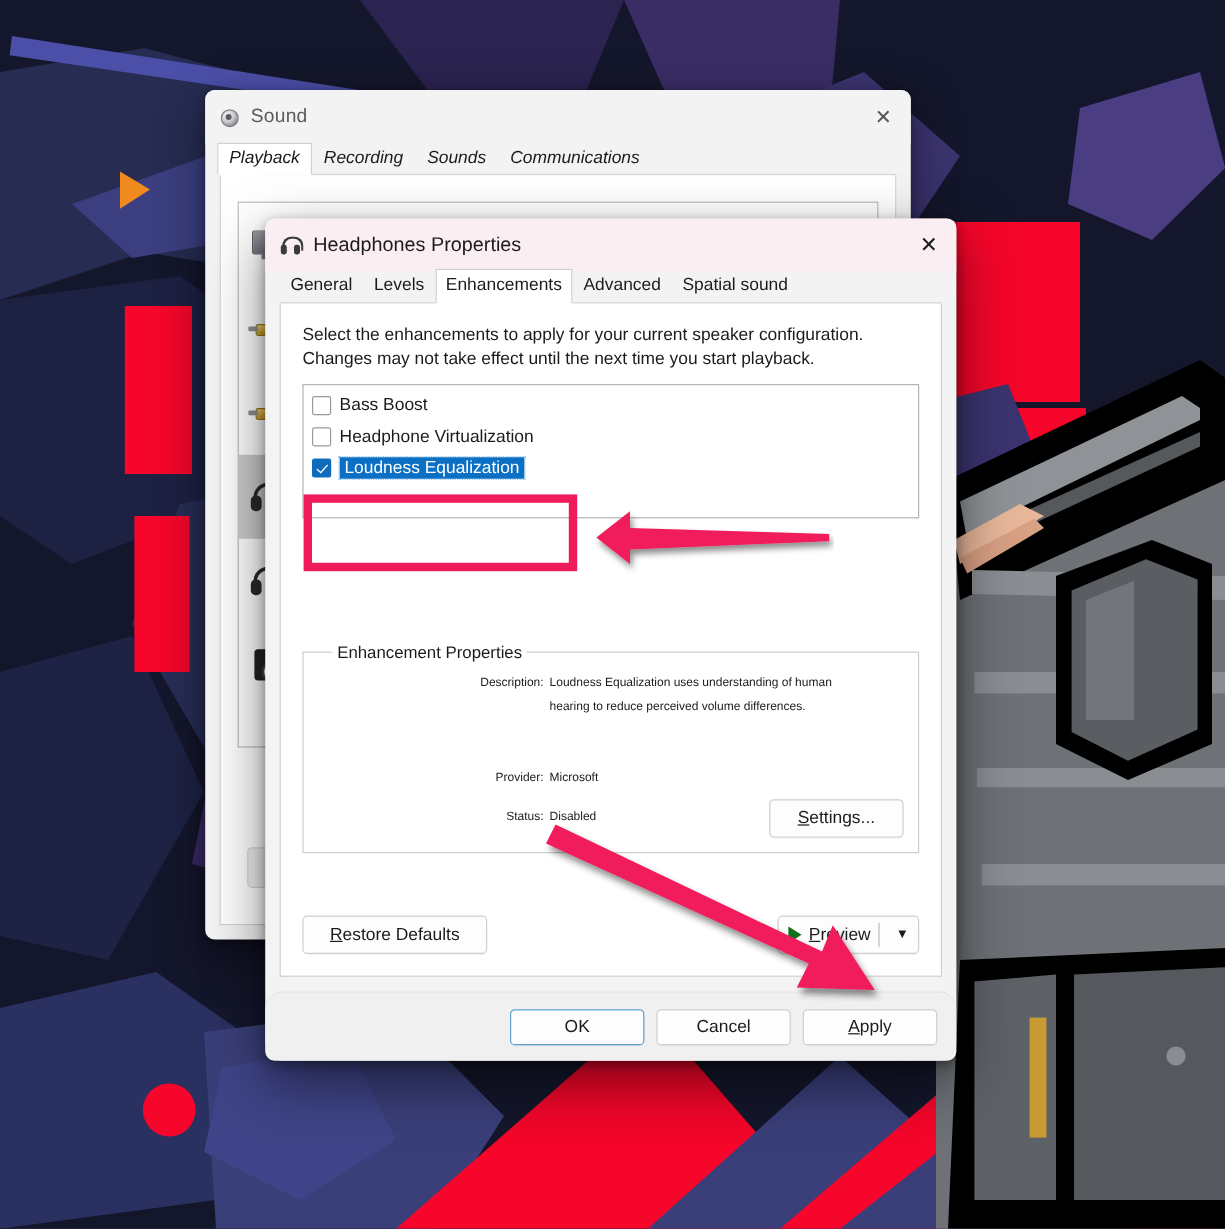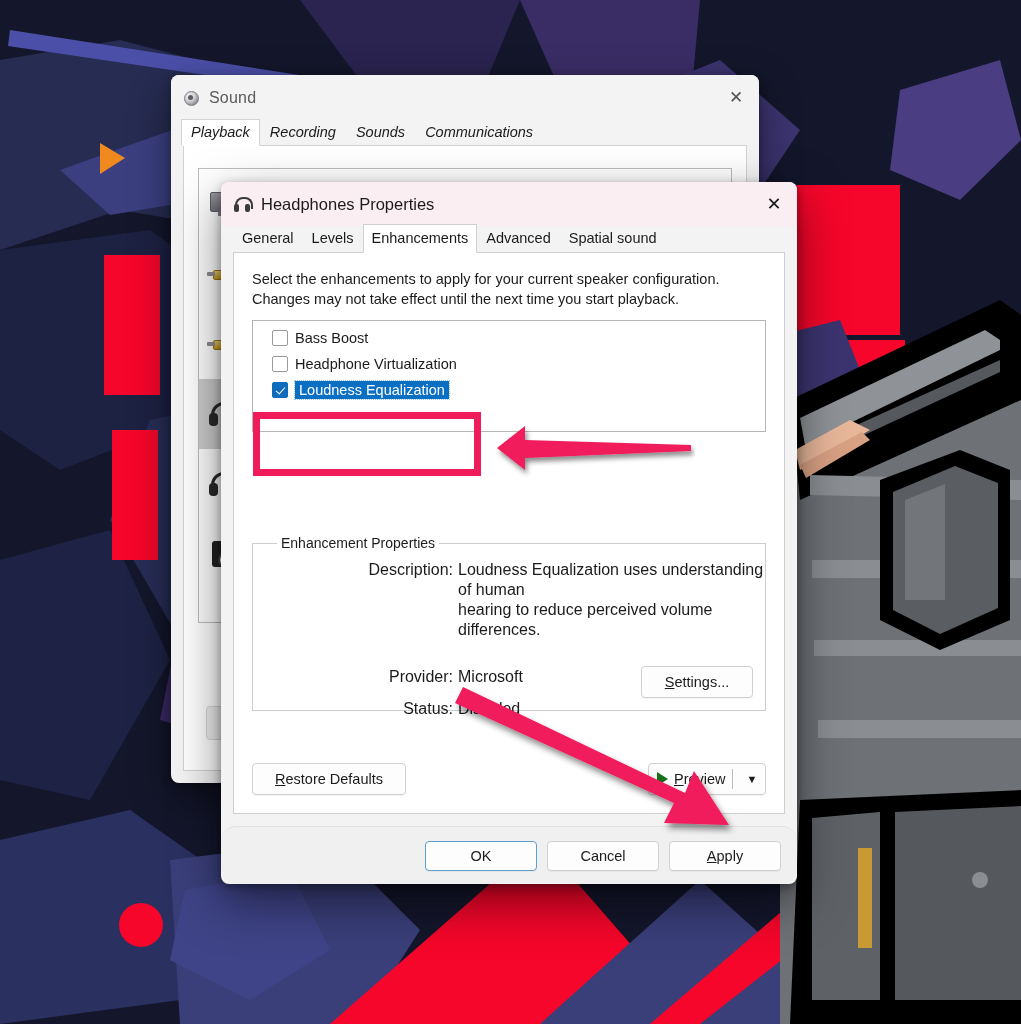--- a/index.html
+++ b/index.html
@@ -180,21 +180,21 @@
     width:4px; height:8px; border:solid #fff; border-width:0 1.8px 1.8px 0;
     transform: rotate(42deg);
   }
   #disable-all-row {
     display:flex; align-items:center; gap:6px; margin-top: 21px;
   }
   .ul { text-decoration: underline; }
   #enh-list {
     margin-top: 11px;
     border:1px solid #b5b5b5; background:#fff;
-    height: 112px; padding: 4px 15px;
+    height: 112px; padding: 4px 3px;
   }
   .enh-item {
     display:flex; align-items:center; gap:7px;
     height:26px; padding-left:4px;
     font-size:14.5px; color:#1b1b1b;
   }
   .enh-item.sel .enh-label {
     background:#0b6fc4; color:#fff;
     padding: 1px 4px; outline: 1px dotted #9ac7ec; outline-offset: 0px;
   }
@@ -204,21 +204,21 @@
     position:absolute; left:18px; right:18px; top: 290px;
     height: 168px;
     border:1px solid #cdcdcd;
   }
   #enh-props-legend {
     position:absolute; left:24px; top:-9px;
     background:#fff; padding:0 4px;
     font-size:14px; color:#1b1b1b;
   }
   .gp-row {
-    display:flex; font-size:16px; color:#1b1b1b; line-height:20px;
+    display:flex; font-size:10px; color:#1b1b1b; line-height:20px;
   }
   .gp-key { width: 200px; text-align:right; flex:none; }
   .gp-val { padding-left:5px; }
 
   .btn {
     border:1px solid #d0d0d0; border-radius:4px;
     background:#fdfdfd; font-size:14.5px; color:#1b1b1b;
     display:flex; align-items:center; justify-content:center;
     box-shadow: 0 1px 0 rgba(0,0,0,0.04);
   }
@@ -406,21 +406,21 @@
 
       <div class="gp-row" style="margin-top:16px;">
         <div class="gp-key">Description:</div>
         <div class="gp-val">Loudness Equalization uses understanding of human</div>
       </div>
       <div class="gp-row">
         <div class="gp-key"></div>
         <div class="gp-val">hearing to reduce perceived volume differences.</div>
       </div>
 
-      <div class="gp-row" style="margin-top:27px;">
+      <div class="gp-row" style="margin-top:39px;">
         <div class="gp-key">Provider:</div>
         <div class="gp-val">Microsoft</div>
       </div>
       <div class="gp-row" style="margin-top:12px;">
         <div class="gp-key">Status:</div>
         <div class="gp-val">Disabled</div>
       </div>
 
       <div class="btn" id="settings-btn">
           <span class="ul">S</span>

